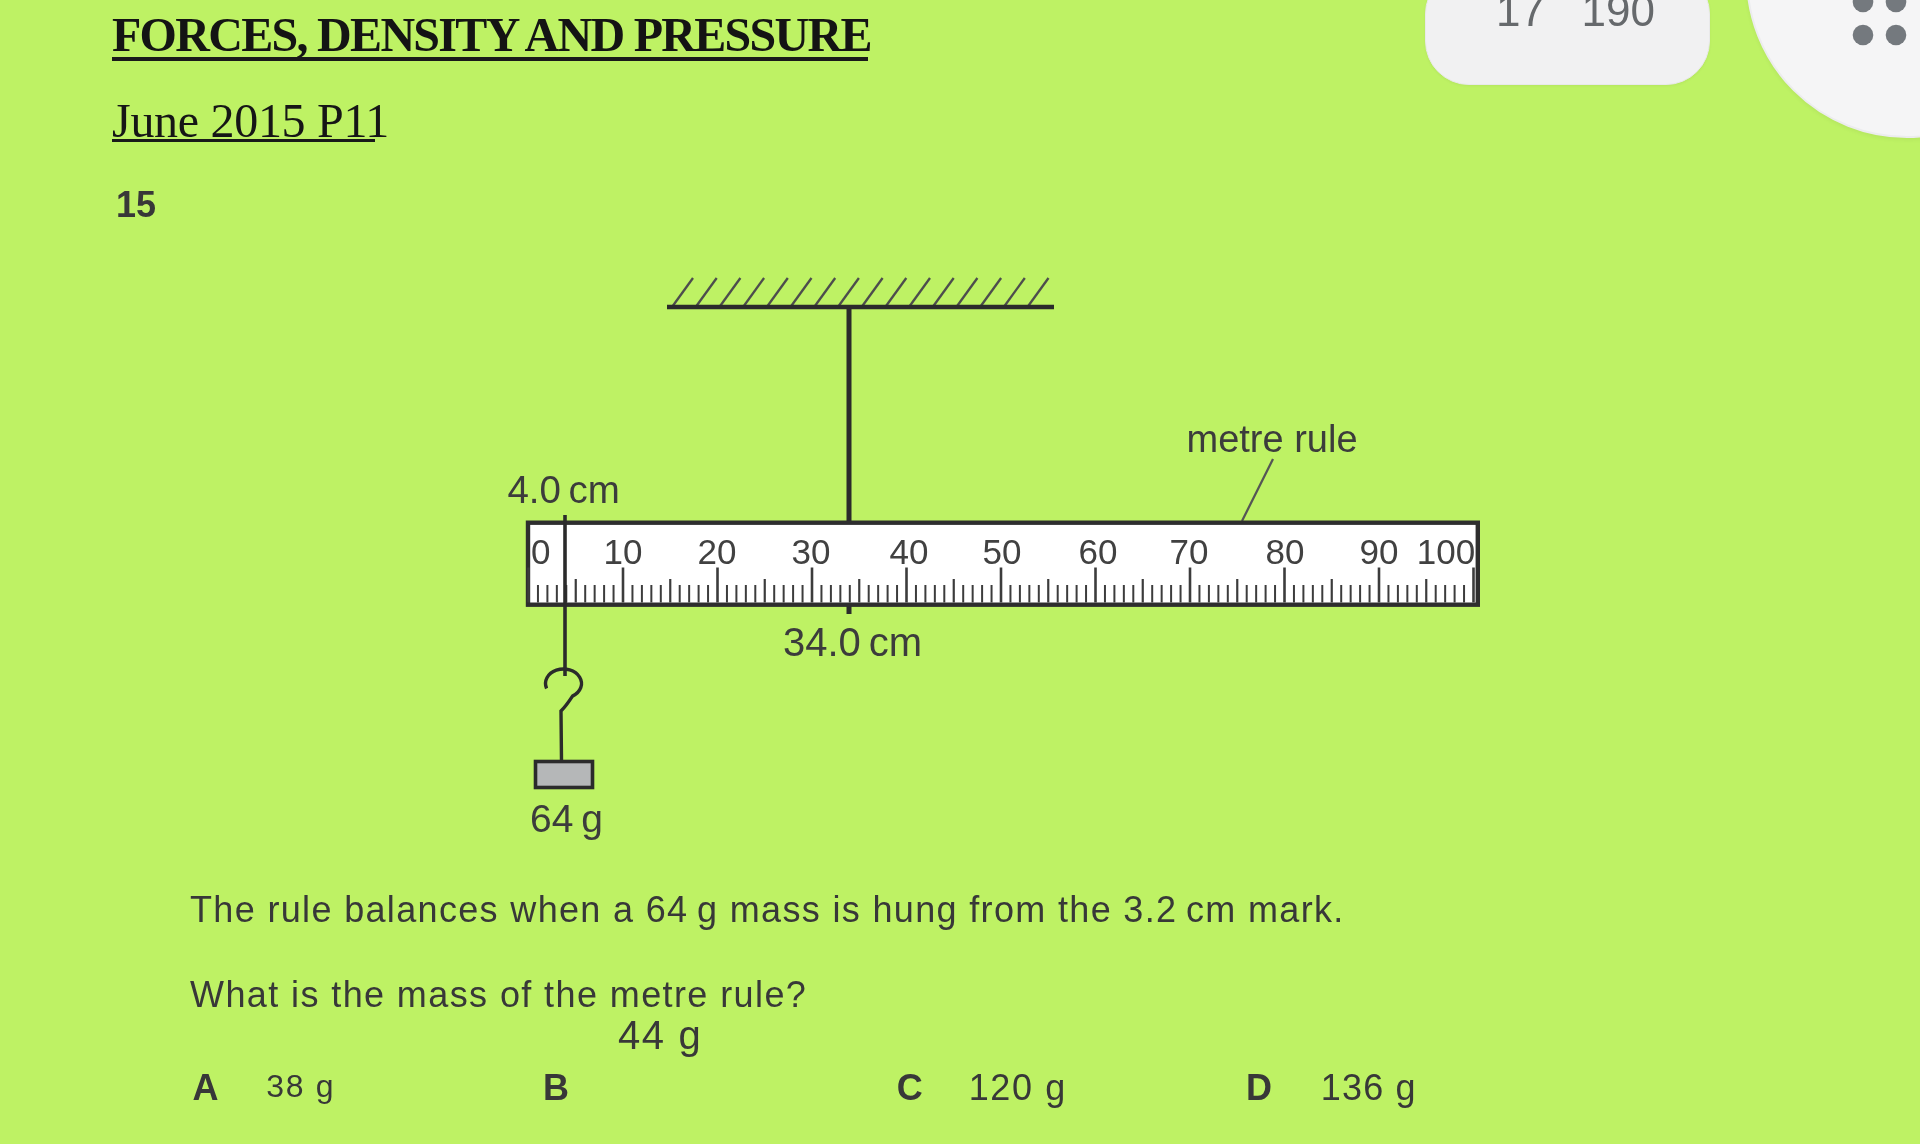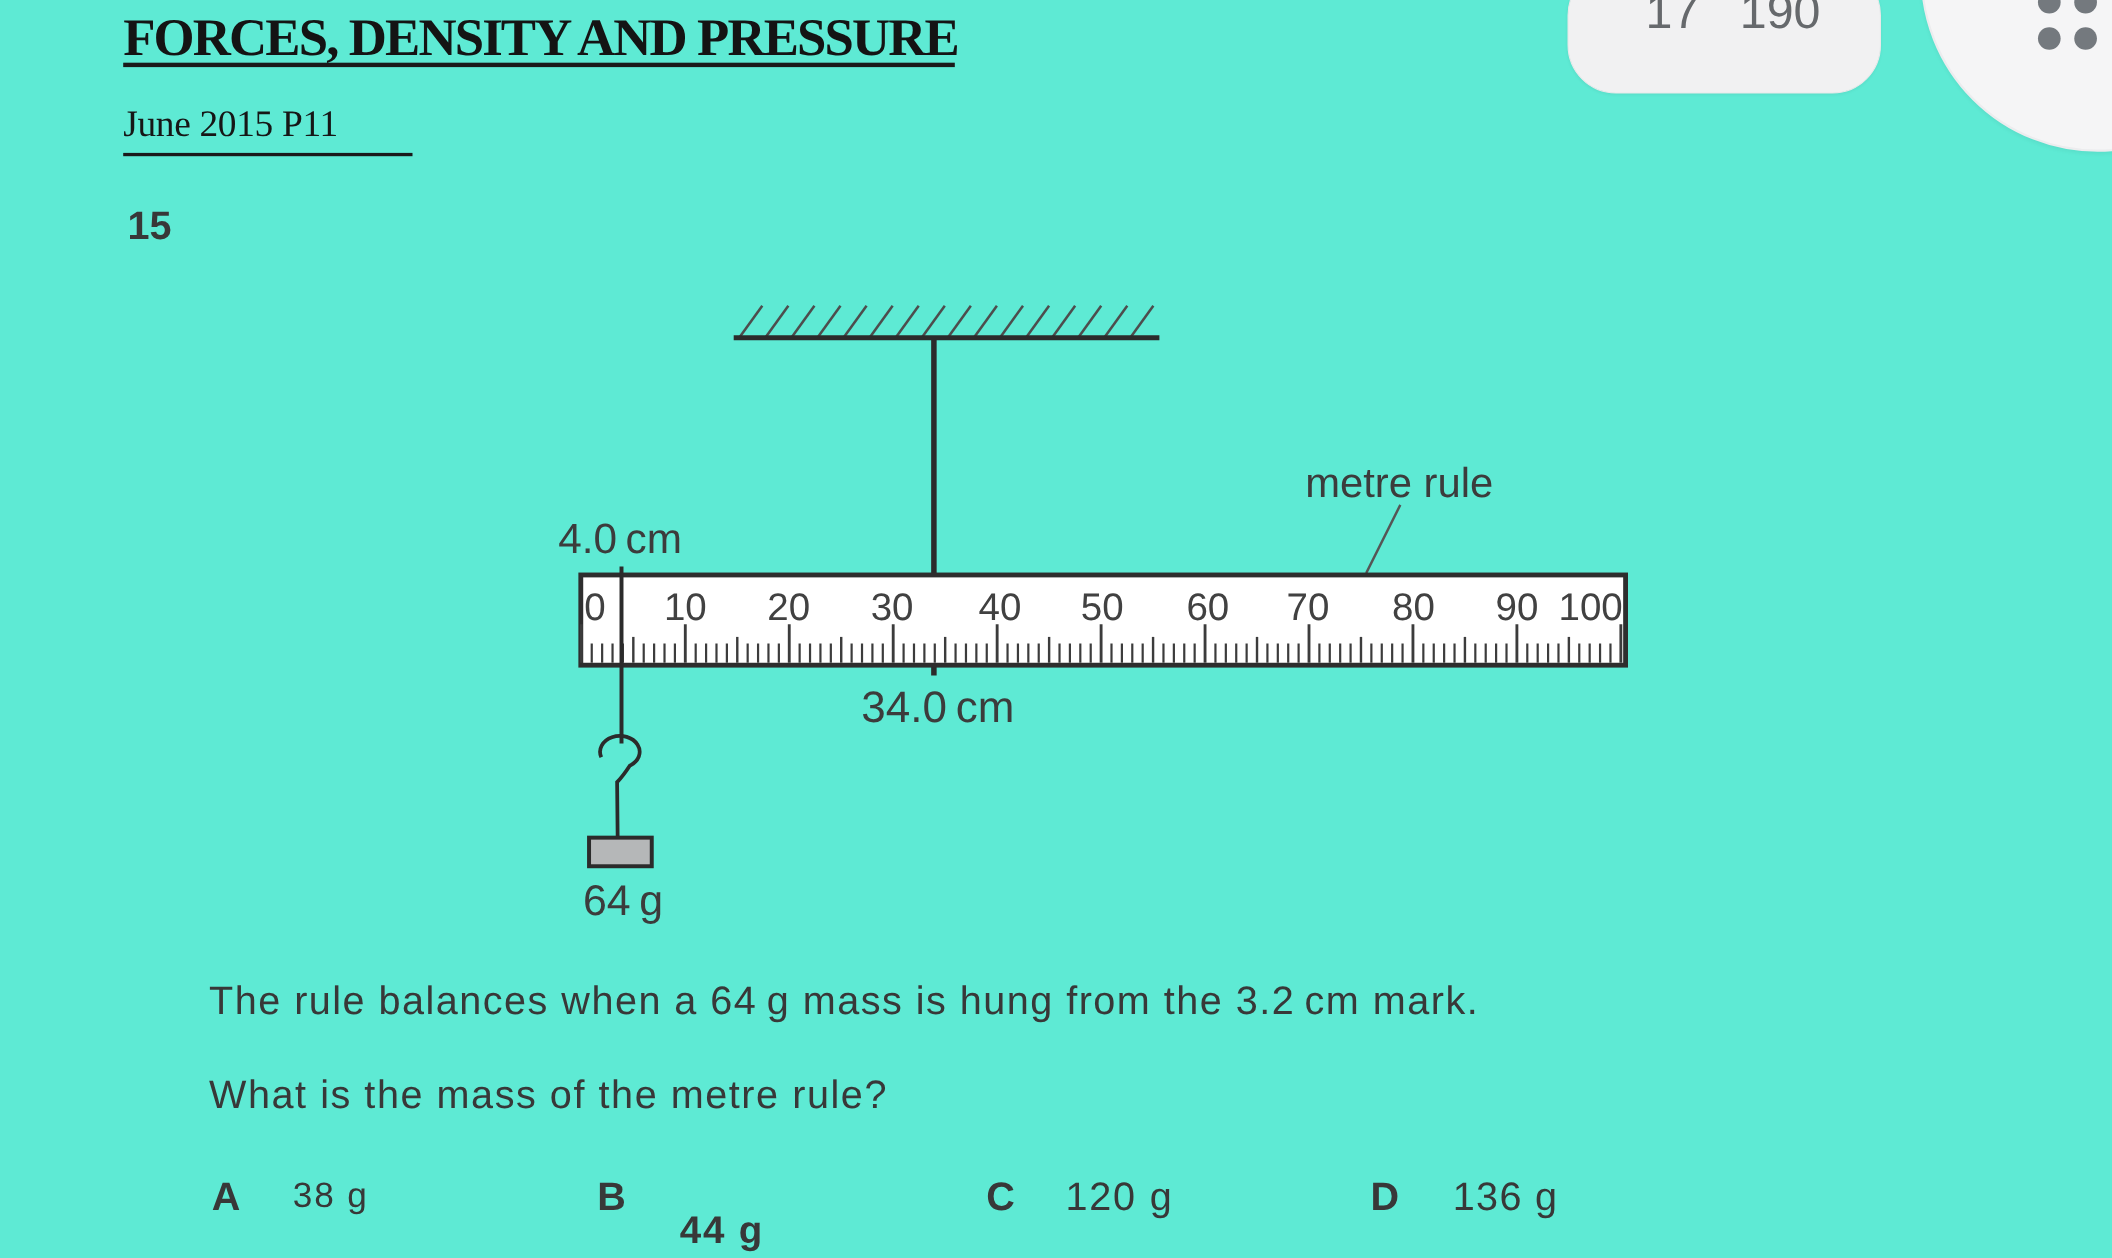--- a/index.html
+++ b/index.html
@@ -1,29 +1,29 @@
 <!DOCTYPE html>
 <html><head>
 <meta charset="utf-8">
 <style>
   html,body{margin:0;padding:0;background:#fff;}
-  .page{position:relative;width:1920px;height:1144px;background:#5eead4;overflow:hidden;
+  .page{position:relative;width:1920px;height:1144px;background:#bef264;overflow:hidden;
         font-family:"Liberation Sans",sans-serif;}
   .abs{position:absolute;line-height:1;white-space:nowrap;}
   .serif{font-family:"Liberation Serif",serif;}
 </style>
 </head>
 <body>
 <div class="page">
 
   <div class="abs serif" style="left:112px;top:10.8px;font-size:48px;font-weight:bold;color:#141414;letter-spacing:-1.7px;">FORCES, DENSITY AND PRESSURE</div>
 
   <div class="abs" style="left:112px;top:57px;width:756px;height:3.5px;background:#1a1a1a;"></div>
 
-  <div class="abs serif" style="left:112px;top:96.5px;font-size:34px;font-weight:normal;color:#161616;letter-spacing:-0.3px;">June 2015 P11</div>
+  <div class="abs serif" style="left:112px;top:96.5px;font-size:48px;font-weight:normal;color:#161616;letter-spacing:-0.3px;">June 2015 P11</div>
 
   <div class="abs" style="left:112px;top:138.5px;width:263px;height:3.3px;background:#1a1a1a;"></div>
 
   <div class="abs" style="left:116px;top:186.5px;font-size:36px;font-weight:bold;color:#383838;text-align:right;">15</div>
 
 
   <svg class="abs" style="left:0;top:0;" width="1920" height="1144" viewBox="0 0 1920 1144">
 
     <g stroke="#4d4d4d" stroke-width="2.3" fill="none">
       <line x1="672" y1="307" x2="693" y2="278"></line>
@@ -188,21 +188,21 @@
   <div class="abs" style="left:190px;top:891.5px;font-size:36px;letter-spacing:1.34px;color:#383838;">The rule balances when a 64 g mass is hung from the 3.2 cm mark.</div>
 
   <div class="abs" style="left:190px;top:976.5px;font-size:36px;letter-spacing:1.4px;color:#383838;">What is the mass of the metre rule?</div>
 
   <div class="abs" style="left:192.6px;top:1069.5px;font-size:36px;font-weight:bold;color:#383838;">A</div>
 
   <div class="abs" style="left:266.2px;top:1069.5px;font-size:32px;letter-spacing:1.7px;color:#383838;">38 g</div>
 
   <div class="abs" style="left:543px;top:1069.5px;font-size:36px;font-weight:bold;color:#383838;">B</div>
 
-  <div class="abs" style="left:617.9px;top:1101px;font-size:35px;letter-spacing:1.7px;color:#383838;font-weight:bold;">44 g</div>
+  <div class="abs" style="left:617.9px;top:1015px;font-size:40px;letter-spacing:1.7px;color:#383838;">44 g</div>
 
   <div class="abs" style="left:896.7px;top:1069.5px;font-size:36px;font-weight:bold;color:#383838;">C</div>
 
   <div class="abs" style="left:968.7px;top:1069.5px;font-size:36px;letter-spacing:1.6px;color:#383838;">120 g</div>
 
   <div class="abs" style="left:1245.9px;top:1069.5px;font-size:36px;font-weight:bold;color:#383838;">D</div>
 
   <div class="abs" style="left:1320.7px;top:1069.5px;font-size:36px;letter-spacing:1.2px;color:#383838;text-align:right;">136 g</div>
 
   <div class="abs" style="left:1425px;top:-30px;width:283px;height:113px;background:#f1f1f2;border:1px solid #e9e9ea;border-radius:44px;box-shadow:0 1px 3px rgba(0,0,0,0.05);"></div>

